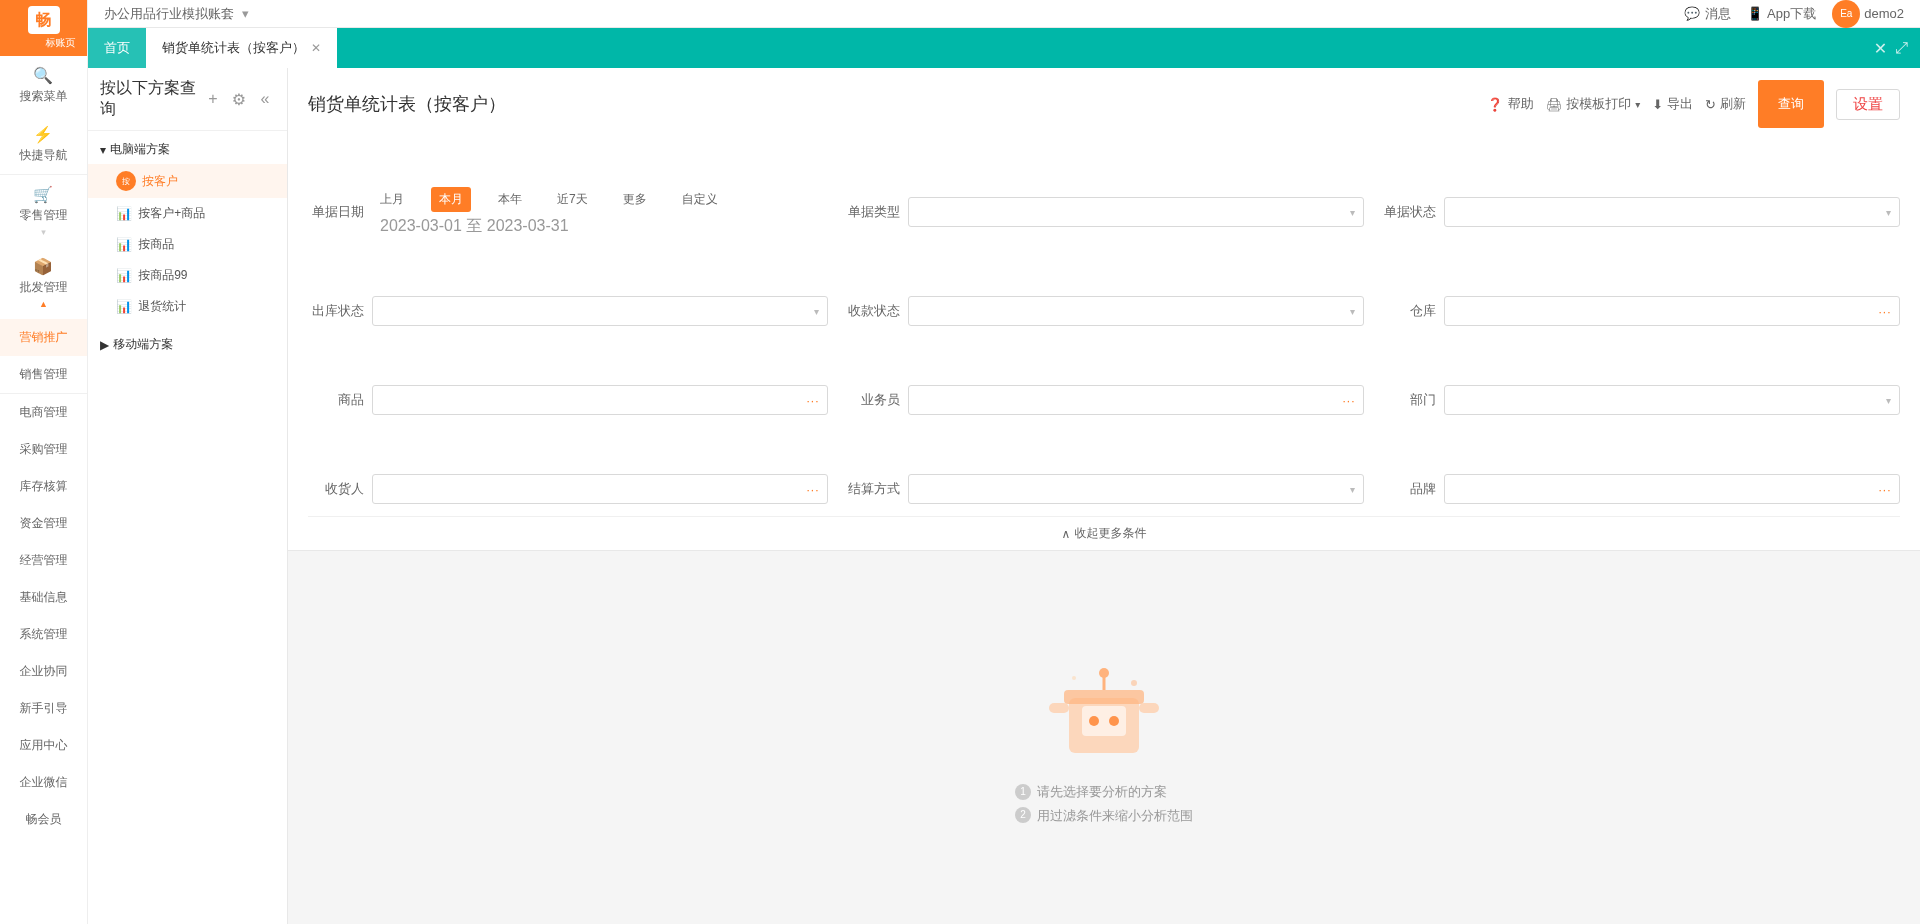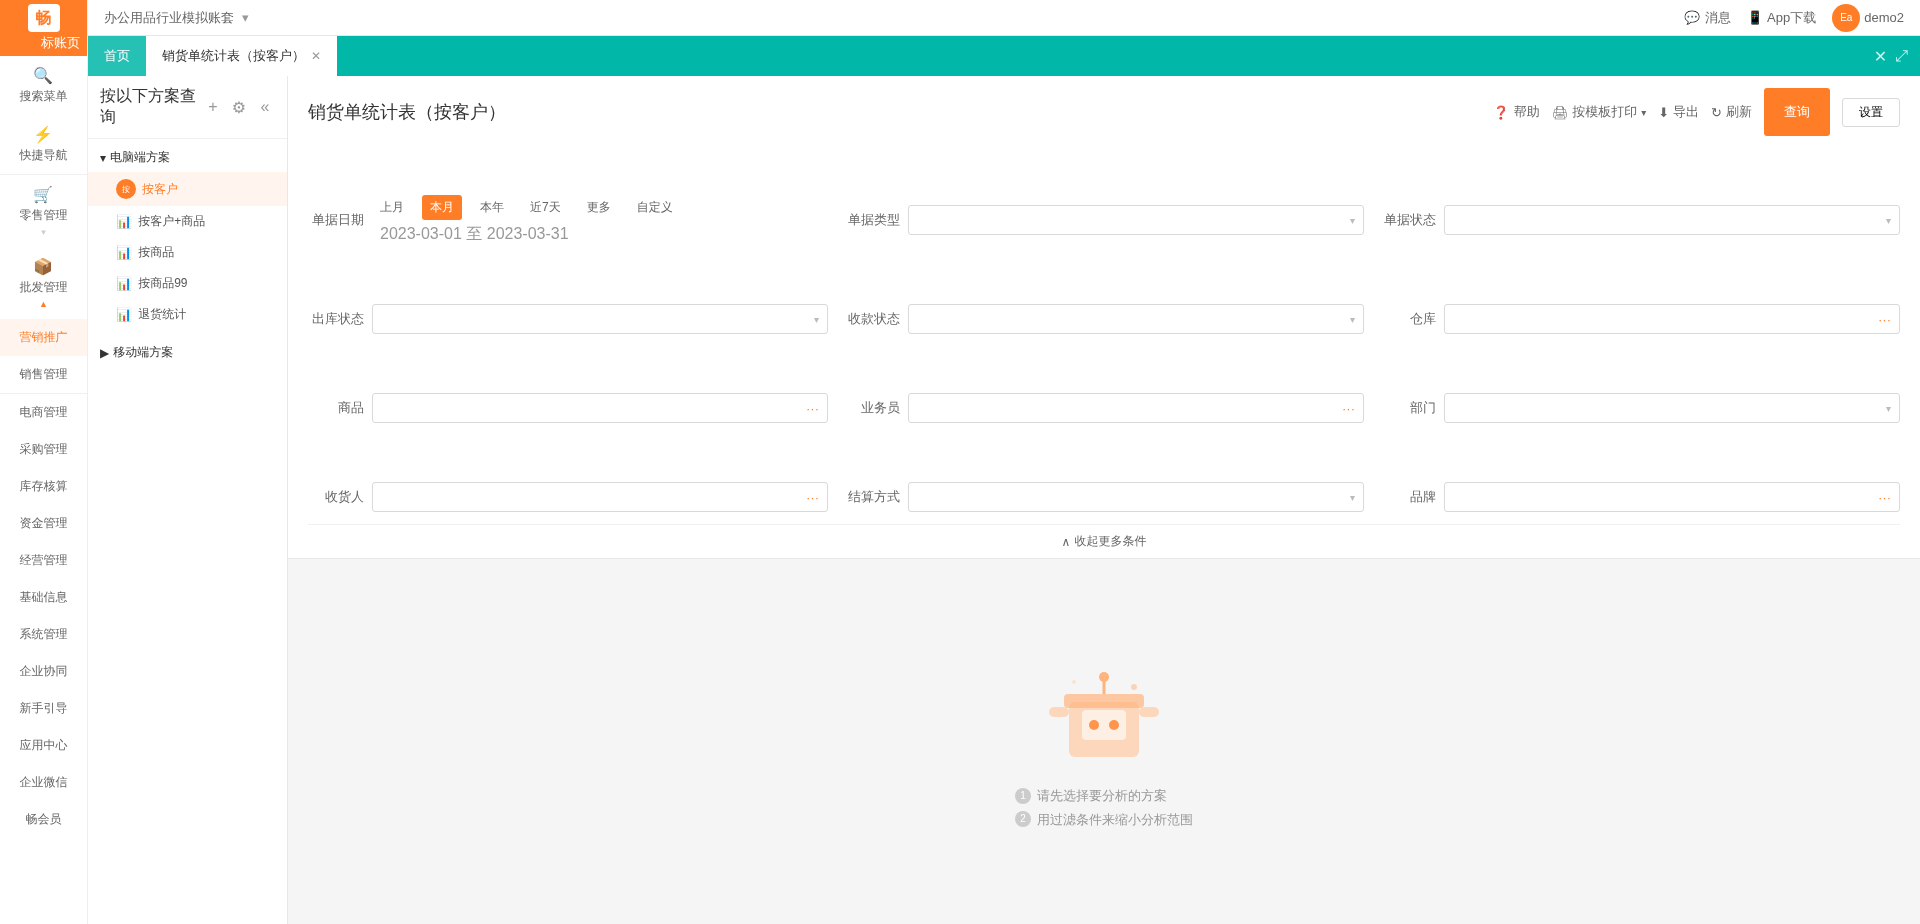--- a/index.html
+++ b/index.html
@@ -61,21 +61,21 @@
     
     .main-area {
       flex: 1;
       display: flex;
       flex-direction: column;
       overflow: hidden;
     }
 
     
     .top-header {
-      height: 36px;
+      height: 28px;
       background: #fff;
       border-bottom: 1px solid #e8e8e8;
       display: flex;
       align-items: center;
       justify-content: space-between;
       padding: 12px 16px;
       flex-shrink: 0;
     }
     .top-header-left {
       display: flex;
@@ -291,31 +291,31 @@
       background: #ff7d26;
       color: #fff;
       border: none;
       padding: 15px 20px;
       border-radius: 3px;
       cursor: pointer;
       font-size: 13px;
     }
     .btn-settings {
       background: #fff;
-      color: #000000;
+      color: #ef4444;
       border: 1px solid #d9d9d9;
       padding: 5px 16px;
       border-radius: 3px;
       cursor: pointer;
-      font-size: 12px;
+      font-size: 15px;
     }
     .date-tabs {
       display: flex;
       align-items: center;
-      gap: 10px;
+      gap: 19px;
     }
     .date-tab {
       padding: 4px 8px;
       font-size: 12px;
       cursor: pointer;
       color: #666;
       border-radius: 3px;
     }
     .date-tab.active {
       background: #ff7d26;
@@ -416,21 +416,21 @@
     .filter-control .control-dots { color: #ff7d26; font-size: 13px; }
   </style>
 </head>
 <body>
 
 <div class="sidebar">
   <div class="sidebar-logo">
     <div class="logo-icon">
       <span>畅</span>
     </div>
-    <span style="font-size:13px;margin-left:34px;">标账页</span>
+    <span style="font-size:10px;margin-left:34px;">标账页</span>
   </div>
 
   <div class="sidebar-nav-item">
     <span class="nav-icon">🔍</span>
     <span>搜索菜单</span>
   </div>
   <div class="sidebar-nav-item">
     <span class="nav-icon">⚡</span>
     <span>快捷导航</span>
   </div>

